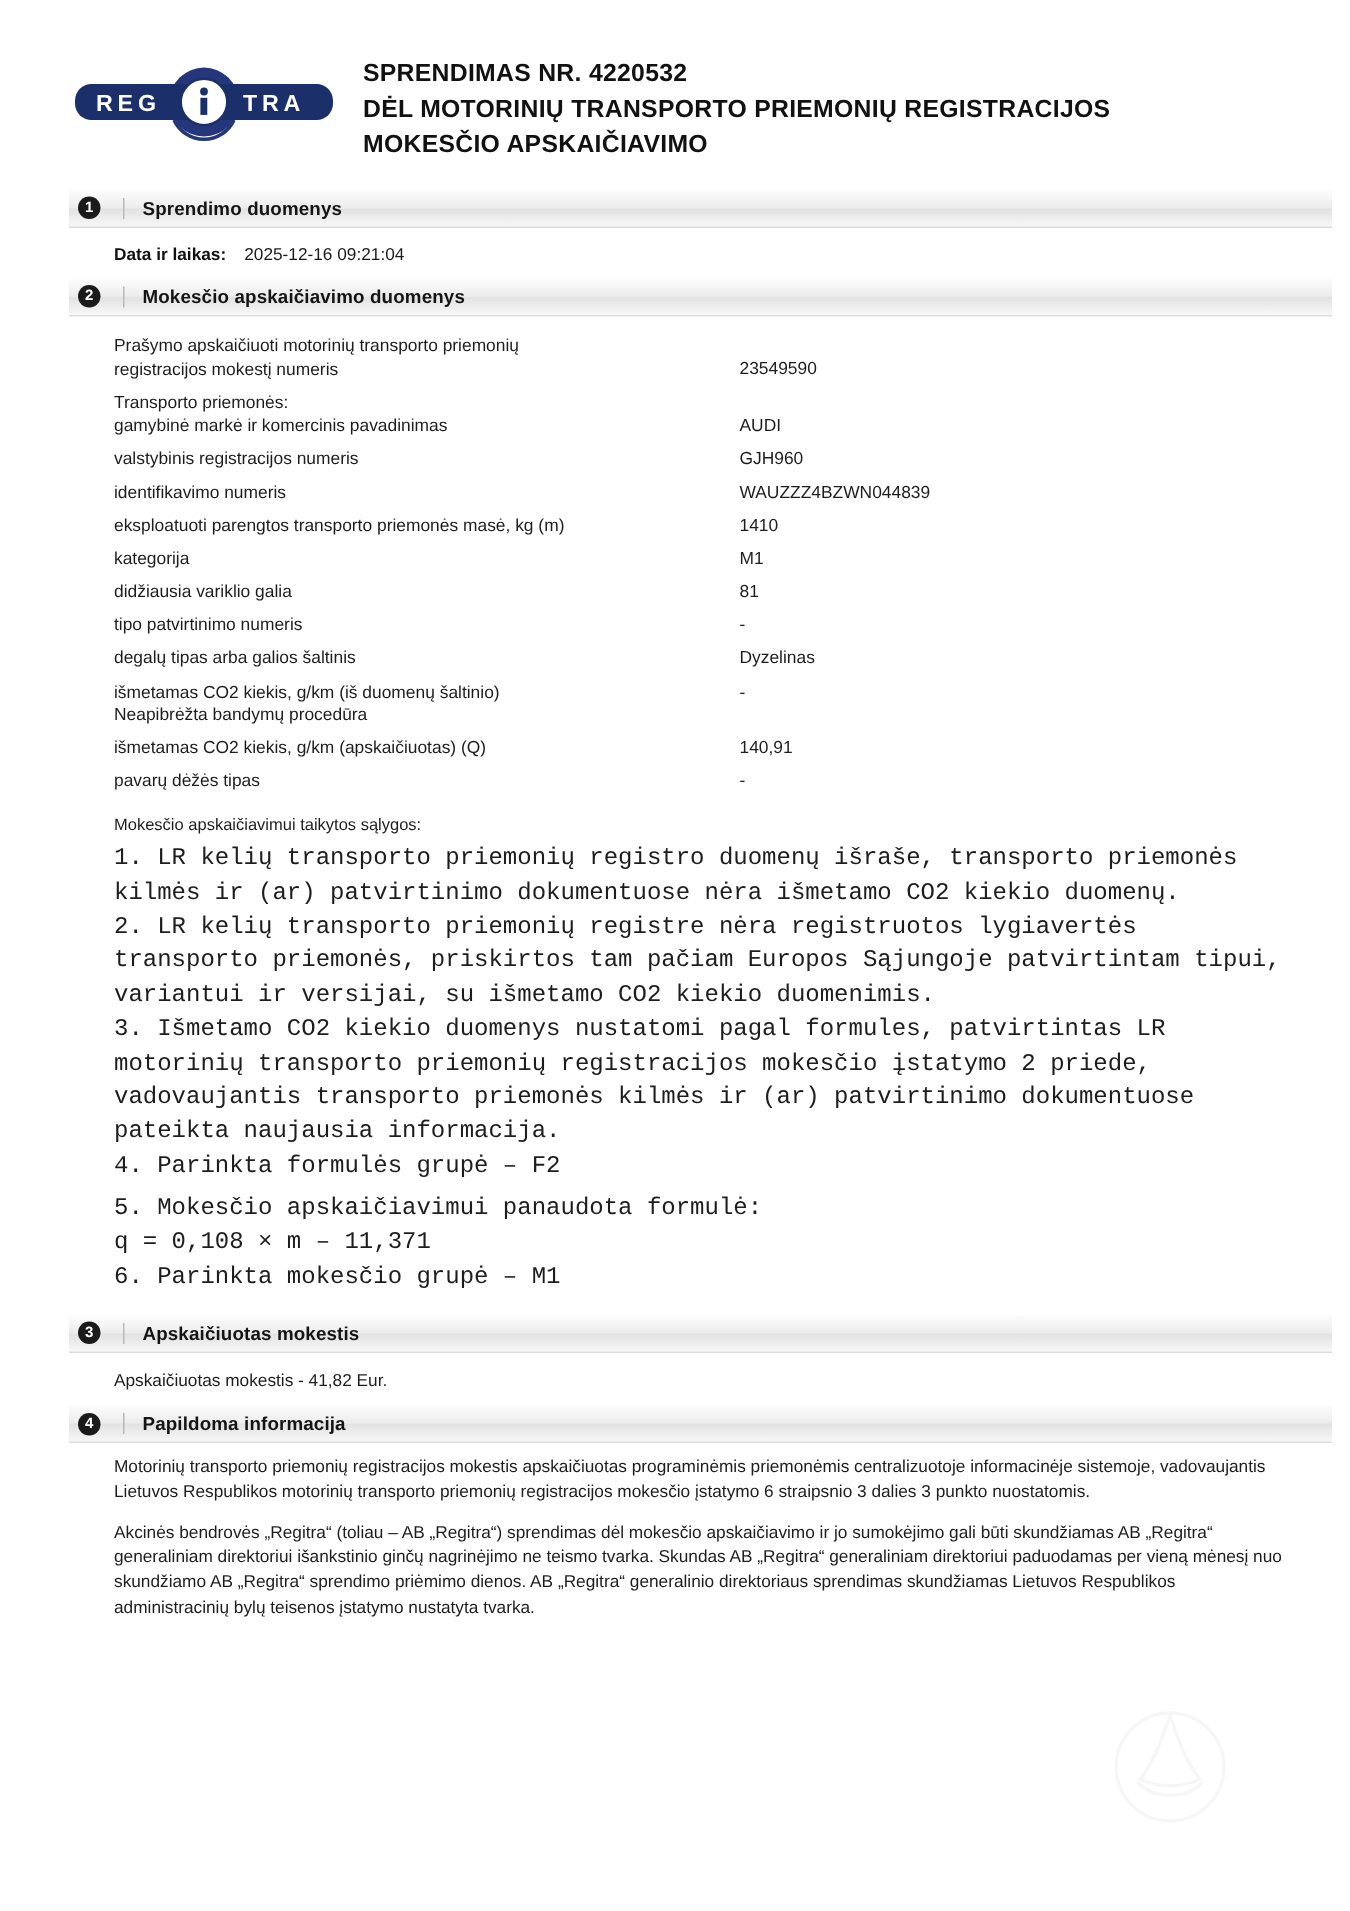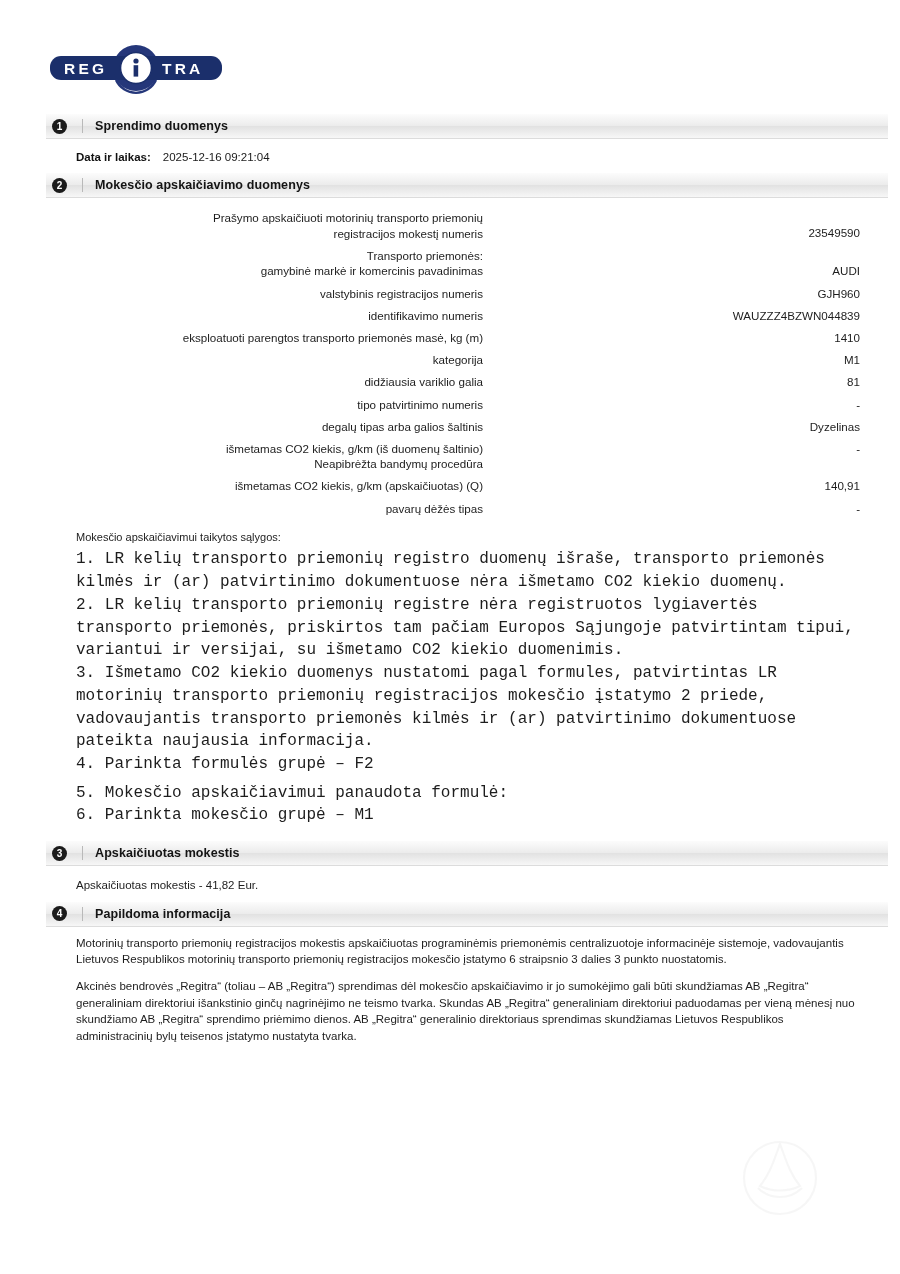--- a/index.html
+++ b/index.html
@@ -113,21 +113,20 @@
     width: 100%;
     border-collapse: collapse;
     font-size: 11.6px;
     margin-top: 9px;
   }
   .kv-table td {
     vertical-align: top;
     padding: 3.4px 0;
     line-height: 1.33;
     color: #1d1d1d;
-    text-align: right;
   }
   .kv-table td.k { width: 407px; padding-right: 10px; }
   .kv-table td.v { width: auto; }
   .kv-sub { display: block; }
 
   .cond-head {
     font-size: 11px;
     margin-top: 12px;
     margin-bottom: 5px;
     color: #1d1d1d;
@@ -184,20 +183,25 @@
 
         <circle cx="88" cy="17" r="2.6" fill="#1b2f6b"></circle>
         <path d="M85.6 21.2 h4.6 v11.4 h-4.6 z" fill="#1b2f6b"></path>
 
         <text x="16" y="30" font-family="Liberation Sans, sans-serif" font-size="15.5" font-weight="bold" fill="#ffffff" letter-spacing="3.2">REG</text>
 
         <text x="114" y="30" font-family="Liberation Sans, sans-serif" font-size="15.5" font-weight="bold" fill="#ffffff" letter-spacing="3.2">TRA</text>
       </svg>
     </div>
 
+    <div class="title-block">
+      <div class="title-line">SPRENDIMAS NR. 4220532</div>
+      <div class="title-line">DĖL MOTORINIŲ TRANSPORTO PRIEMONIŲ REGISTRACIJOS</div>
+      <div class="title-line">MOKESČIO APSKAIČIAVIMO</div>
+    </div>
   </div>
 
   <div style="height:18px"></div>
 
   <div class="section-bar">
     <div class="badge">1</div>
     <div class="bar-divider"></div>
     <div class="section-title">Sprendimo duomenys</div>
   </div>
 
@@ -286,20 +290,21 @@
     </table>
 
     <div class="cond-head">Mokesčio apskaičiavimui taikytos sąlygos:</div>
 
     <div class="cond-list">
       <div class="cond-item">1. LR kelių transporto priemonių registro duomenų išraše, transporto priemonės kilmės ir (ar) patvirtinimo dokumentuose nėra išmetamo CO2 kiekio duomenų.</div>
       <div class="cond-item">2. LR kelių transporto priemonių registre nėra registruotos lygiavertės transporto priemonės, priskirtos tam pačiam Europos Sąjungoje patvirtintam tipui, variantui ir versijai, su išmetamo CO2 kiekio duomenimis.</div>
       <div class="cond-item">3. Išmetamo CO2 kiekio duomenys nustatomi pagal formules, patvirtintas LR motorinių transporto priemonių registracijos mokesčio įstatymo 2 priede, vadovaujantis transporto priemonės kilmės ir (ar) patvirtinimo dokumentuose pateikta naujausia informacija.</div>
       <div class="cond-item">4. Parinkta formulės grupė – F2</div>
       <div class="cond-item gap">5. Mokesčio apskaičiavimui panaudota formulė:</div>
+      <div class="cond-item">q = 0,108 × m – 11,371</div>
       <div class="cond-item">6. Parinkta mokesčio grupė –  M1</div>
     </div>
   </div>
 
   <div class="sec-spacer"></div>
 
   <div class="section-bar">
     <div class="badge">3</div>
     <div class="bar-divider"></div>
     <div class="section-title">Apskaičiuotas mokestis</div>

